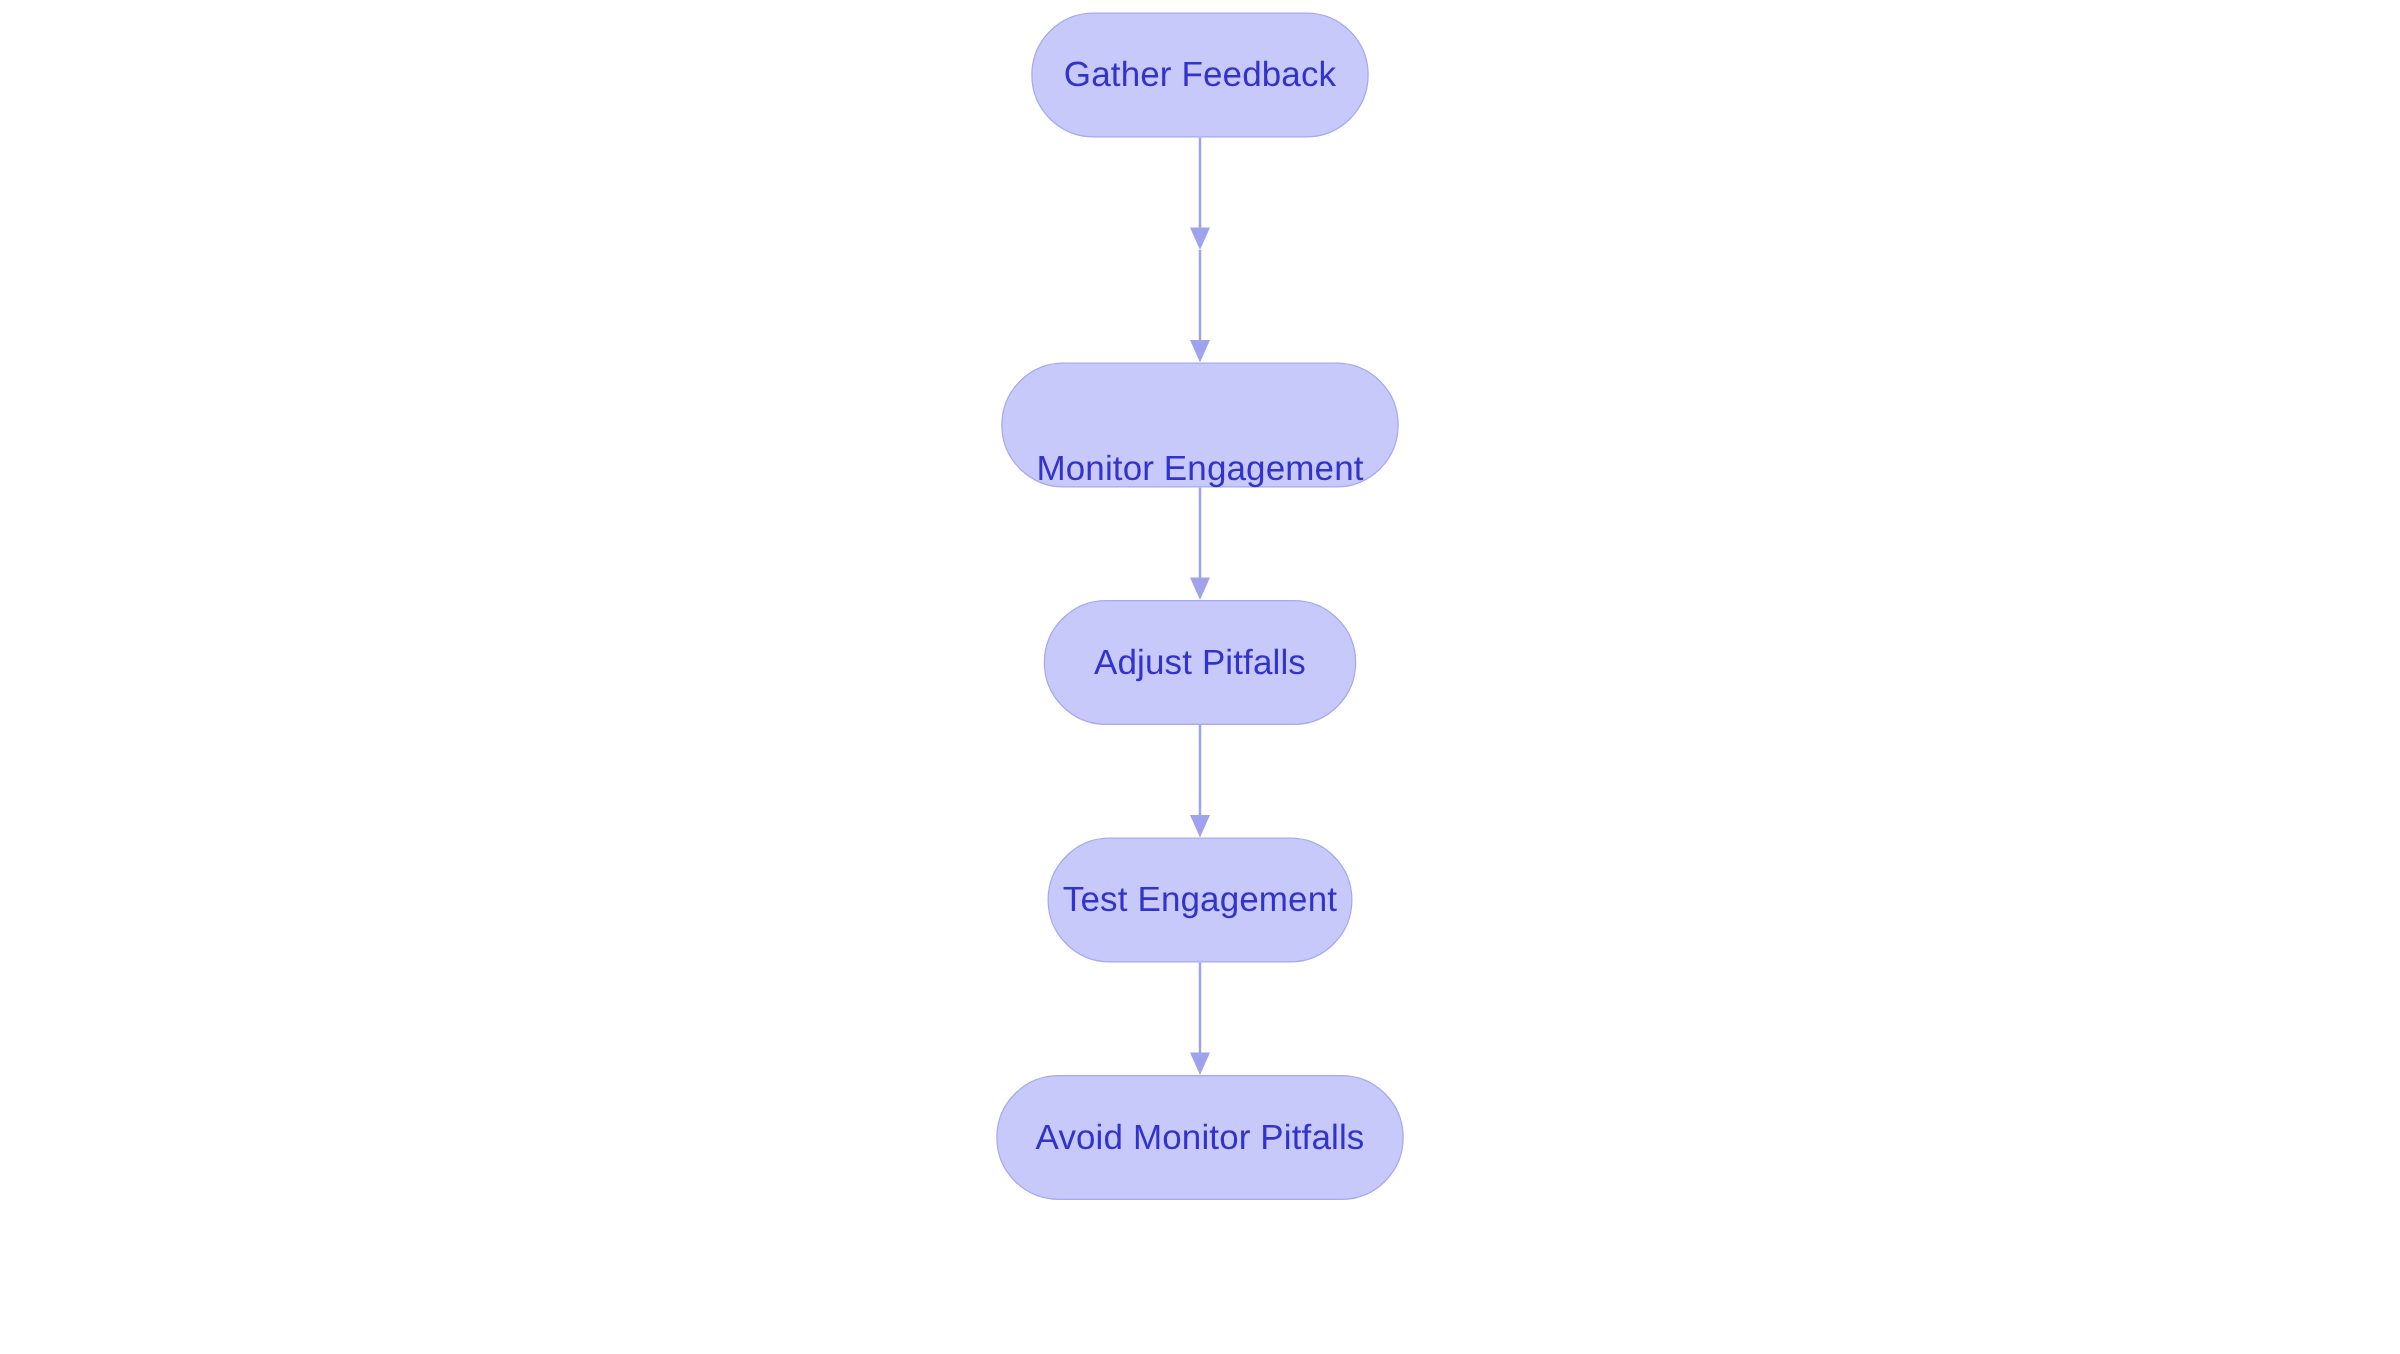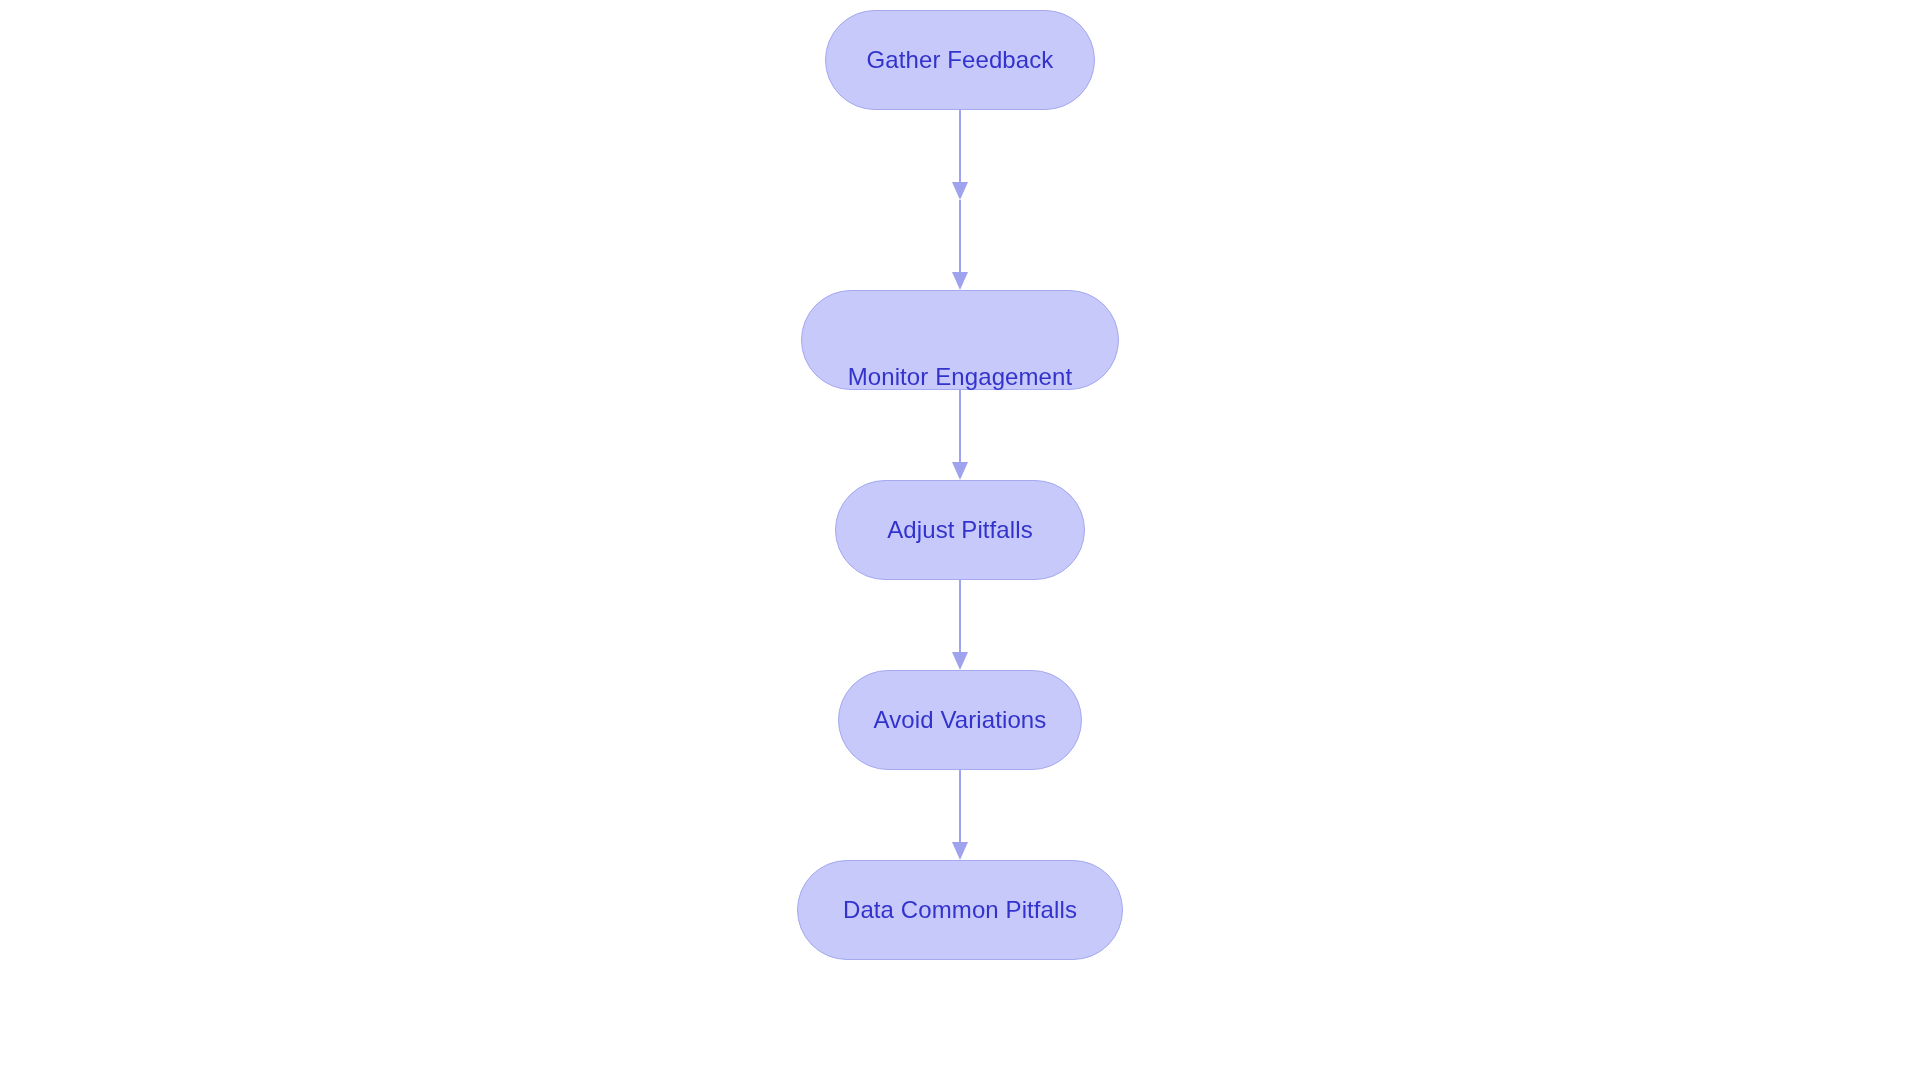--- a/index.html
+++ b/index.html
@@ -40,21 +40,21 @@
     border-radius: 50px;
     background: #c6c9fa;
     border: 1.6px solid #a5a9f0;
     display: flex;
     align-items: center;
     justify-content: center;
     flex: 0 0 auto;
   }
   .node-label {
     font-family: "Liberation Sans", sans-serif;
-    font-size: 24px;
+    font-size: 28px;
     font-weight: 400;
     color: #3333cc;
     line-height: 1;
     letter-spacing: 0.1px;
     white-space: nowrap;
     padding: 0 34px;
   }
 
   
   .node.w-gather    { width: 270px; }
@@ -130,26 +130,26 @@
     <div class="node w-adjust">
       <span class="node-label">Adjust Pitfalls</span>
     </div>
 
     <div class="connector">
       <span class="line"></span>
       <span class="head"></span>
     </div>
 
     <div class="node w-test">
-      <span class="node-label">Avoid Variations</span>
+      <span class="node-label">Test Engagement</span>
     </div>
 
     <div class="connector">
       <span class="line"></span>
       <span class="head"></span>
     </div>
 
     <div class="node w-avoid">
-      <span class="node-label">Data Common Pitfalls</span>
+      <span class="node-label">Avoid Monitor Pitfalls</span>
     </div>
 
   </div>
 </div>
 
 </body></html>

